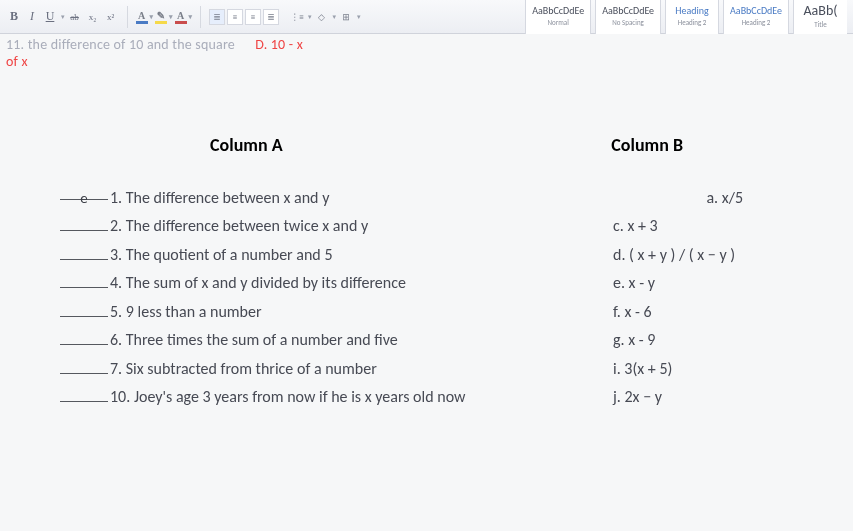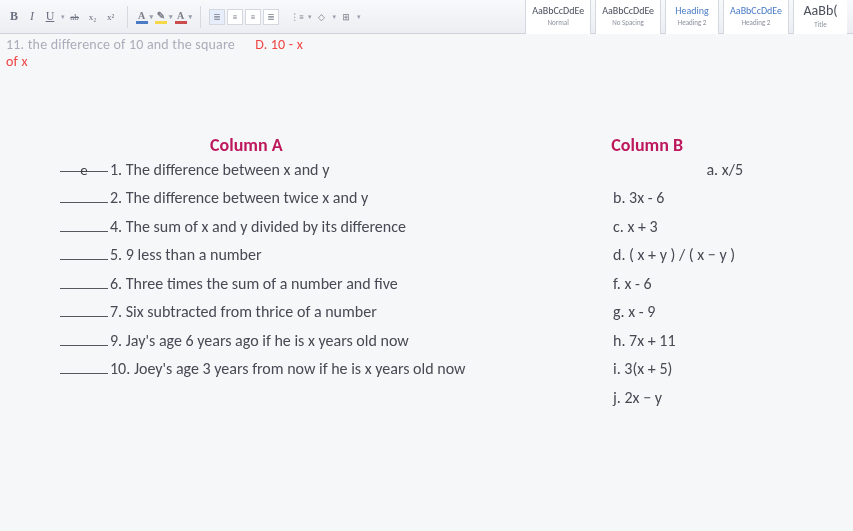--- a/index.html
+++ b/index.html
@@ -85,21 +85,22 @@
       position: absolute;
       top: 100px;
       left: 60px;
       right: 20px;
     }
     .headers {
       display: flex;
       justify-content: space-between;
       font-weight: 600;
       font-size: 18px;
-      color: #be185d;
+      color: #000000;
+      margin-bottom: 28px;
       padding: 0 150px 0 150px;
     }
     .cols { display: flex; }
     .colA {
       flex: 1;
       font-size: 16px;
       line-height: 1.78;
       color: #474a54;
     }
     .colB {
@@ -209,33 +210,32 @@
 
   <div class="worksheet">
     <div class="headers">
       <span>Column A</span>
       <span>Column B</span>
     </div>
     <div class="cols">
       <div class="colA">
         <div class="qrow"><span class="blank">e</span><span>1. The difference between x and y</span></div>
         <div class="qrow"><span class="blank"></span><span>2. The difference between twice x and y</span></div>
+        <div class="qrow"><span class="blank"></span><span>3. The quotient of a number and 5</span></div>
         <div class="qrow"><span class="blank"></span><span>4. The sum of x and y divided by its difference</span></div>
         <div class="qrow"><span class="blank"></span><span>5. 9 less than a number</span></div>
         <div class="qrow"><span class="blank"></span><span>6. Three times the sum of a number and five</span></div>
         <div class="qrow"><span class="blank"></span><span>7. Six subtracted from thrice of a number</span></div>
-        <div class="qrow"><span class="blank"></span><span>9. Jay's age 6 years ago if he is x years old now</span></div>
         <div class="qrow"><span class="blank"></span><span>10. Joey's age 3 years from now if he is x years old now</span></div>
       </div>
       <div class="colB">
         <div class="ans-row" style="text-align:right;padding-right:90px">a. x/5</div>
-        <div class="ans-row">b. 3x - 6</div>
         <div class="ans-row">c. x + 3</div>
         <div class="ans-row">d. ( x + y ) / ( x − y )</div>
+        <div class="ans-row">e. x - y</div>
         <div class="ans-row">f. x - 6</div>
         <div class="ans-row">g. x - 9</div>
-        <div class="ans-row">h. 7x + 11</div>
         <div class="ans-row">i. 3(x + 5)</div>
         <div class="ans-row">j. 2x − y</div>
       </div>
     </div>
   </div>
 </div>
 
 </body></html>

